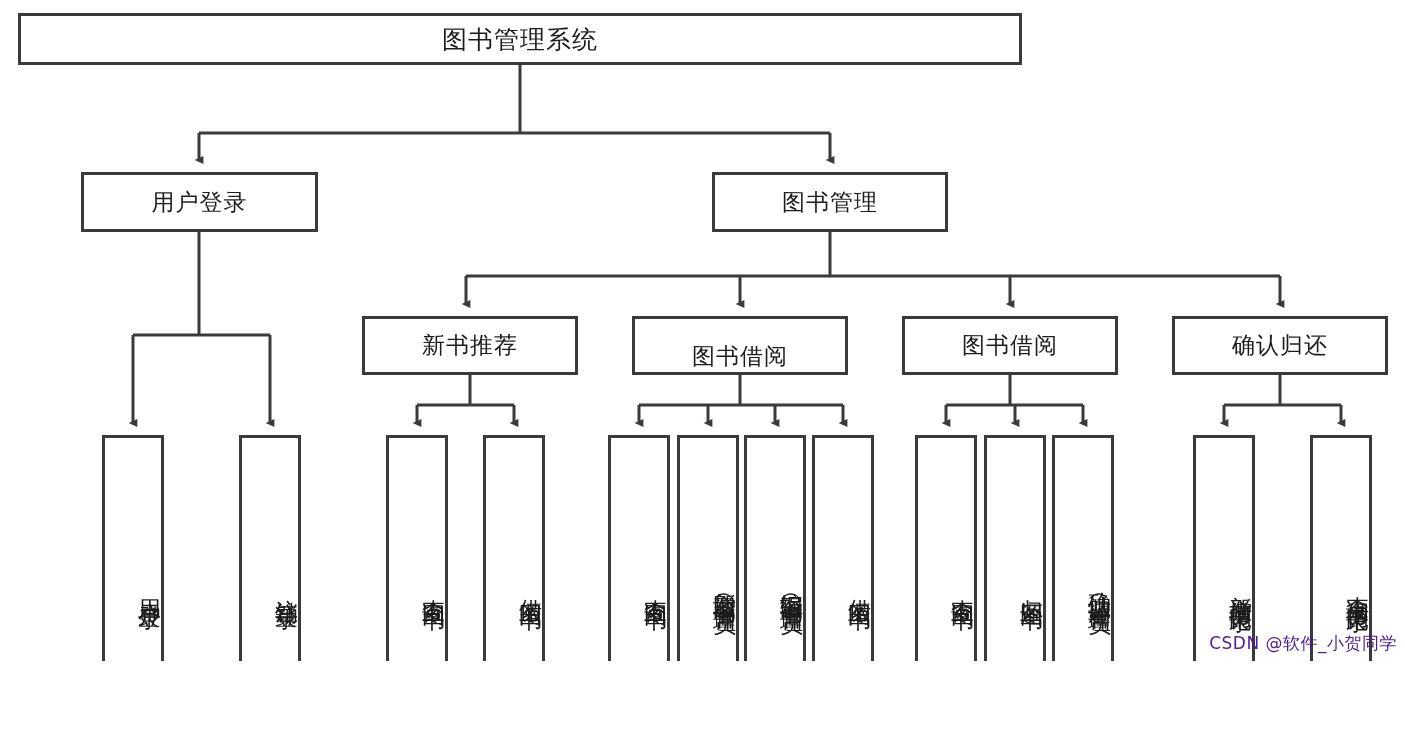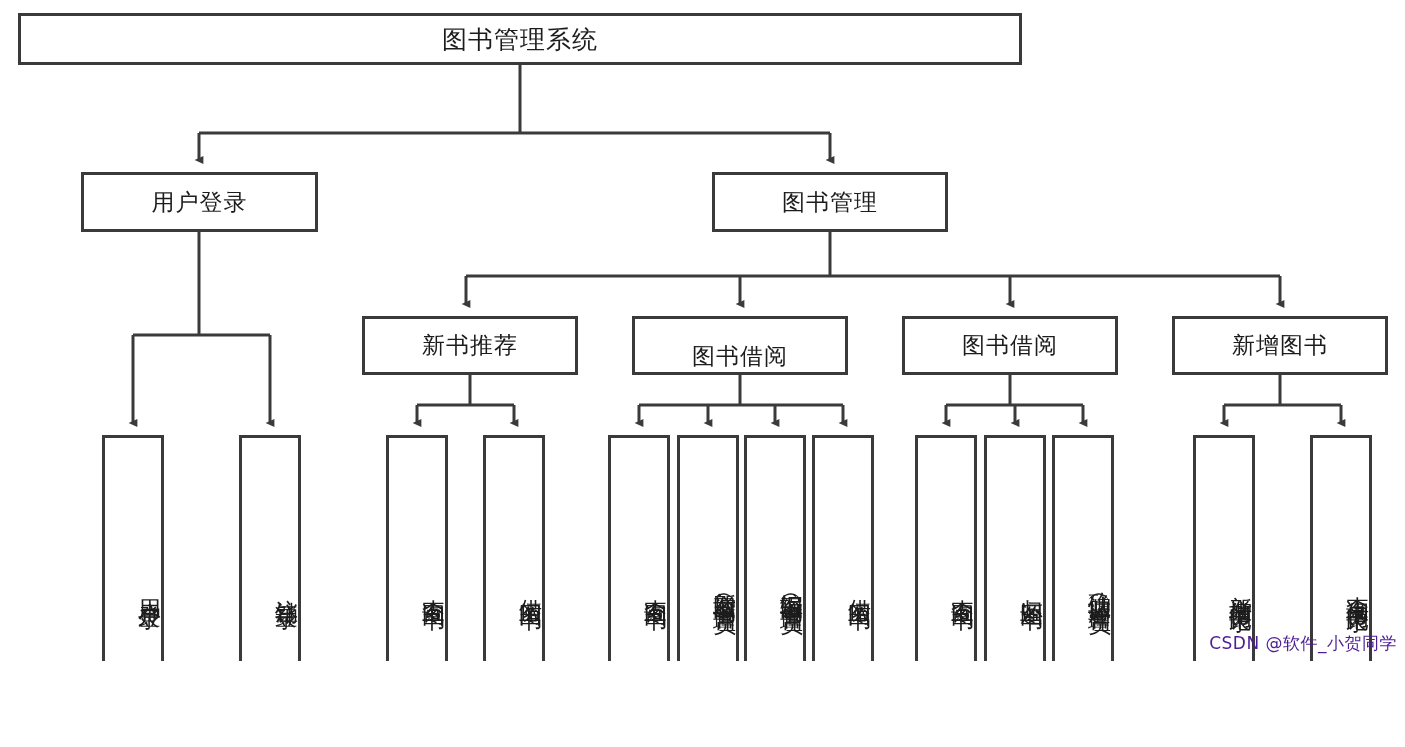--- a/index.html
+++ b/index.html
@@ -139,21 +139,21 @@
 
   <div class="node horizontal" style="left:632px; top:316px; width:216px; height:59px;align-items:flex-end;">
     <span class="label">图书借阅</span>
   </div>
 
   <div class="node horizontal" style="left:902px; top:316px; width:216px; height:59px;">
     <span class="label">图书借阅</span>
   </div>
 
   <div class="node horizontal" style="left:1172px; top:316px; width:216px; height:59px;">
-    <span class="label">新增图书</span>
+    <span class="label">确认归还</span>
   </div>
 
   <div class="node vertical" style="left:102px; top:435px; width:62px; height:298px;">
     <span class="label">用户登录</span>
   </div>
 
   <div class="node vertical" style="left:239px; top:435px; width:62px; height:298px;">
     <span class="label">注销登录</span>
   </div>
 

